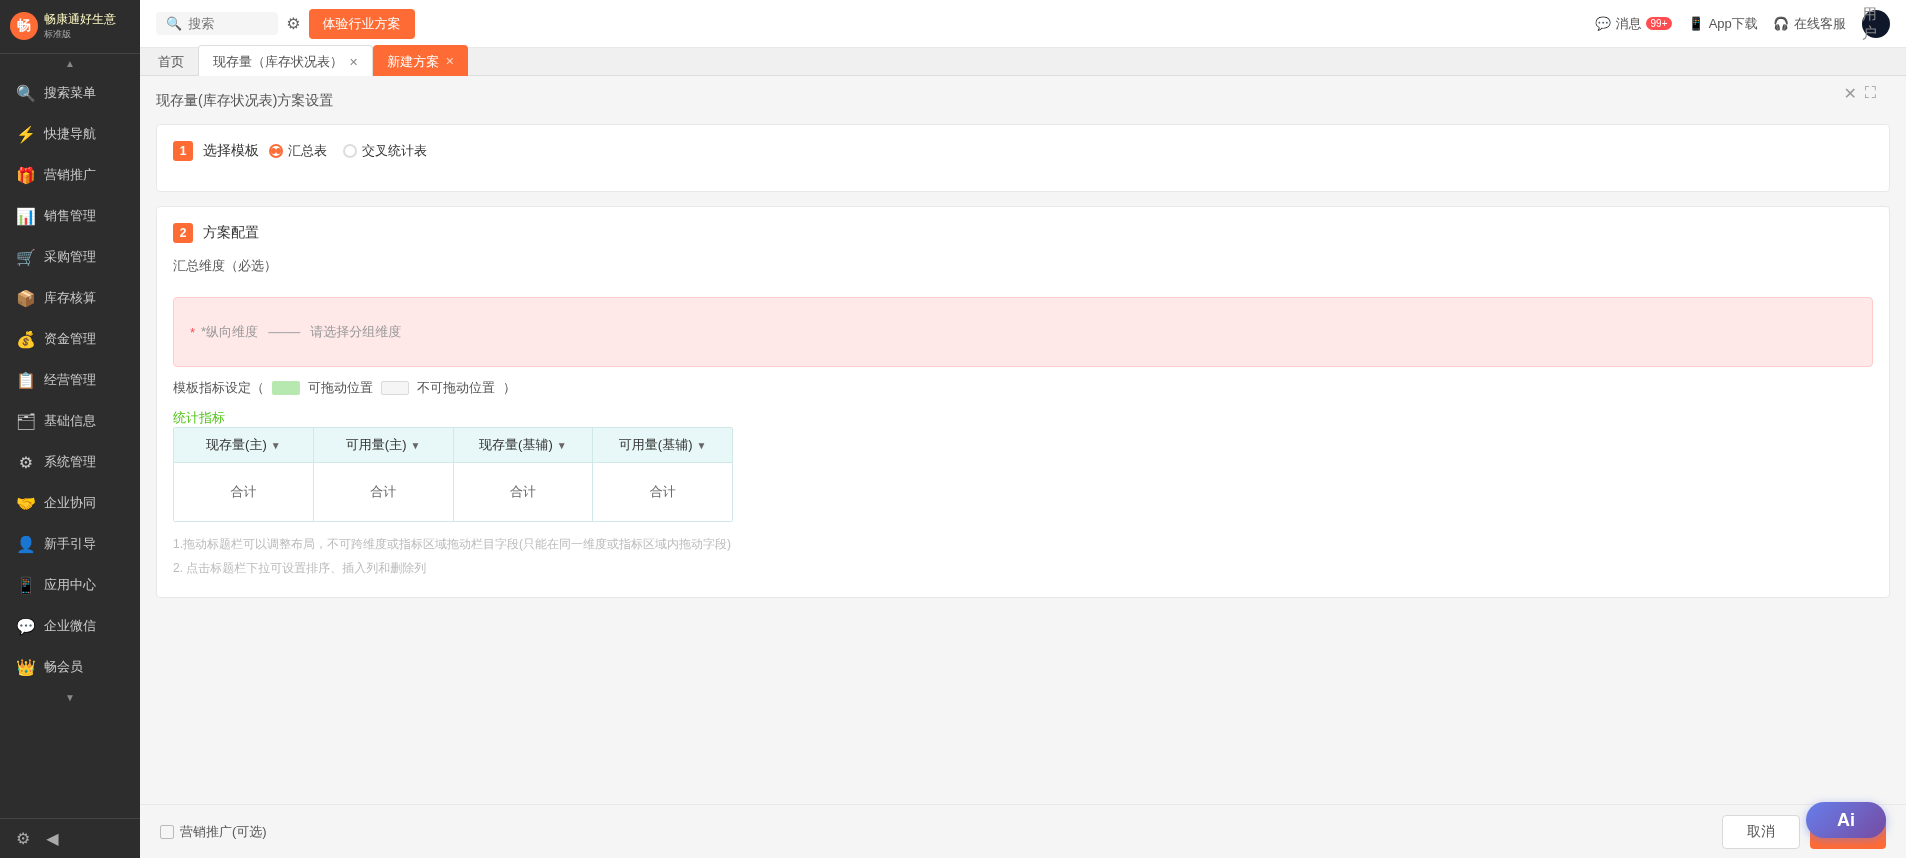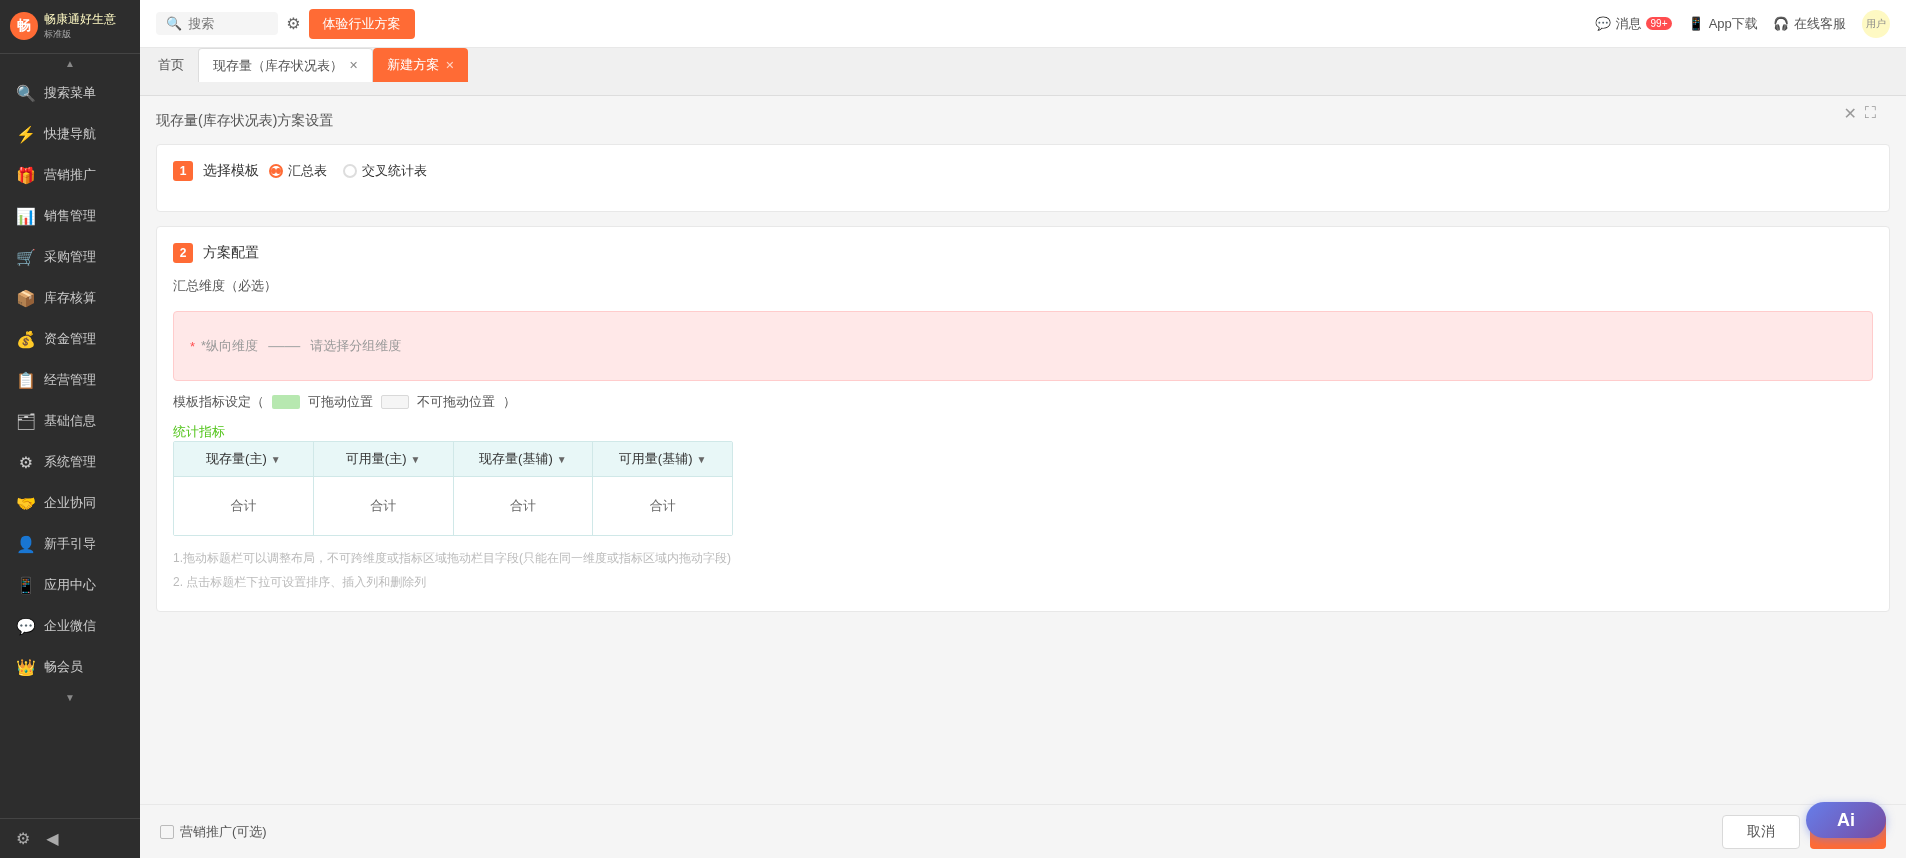--- a/index.html
+++ b/index.html
@@ -78,29 +78,29 @@
       background: #ff6b35; color: #fff; border: none; border-radius: 4px;
       padding: 6px 14px; cursor: pointer; font-size: 13px;
     }
     .header-right { display: flex; align-items: center; gap: 16px; }
     .header-right-item { display: flex; align-items: center; gap: 4px; color: #555; cursor: pointer; font-size: 13px; }
     .msg-badge {
       background: #ff4d4f; color: #fff; border-radius: 10px;
       font-size: 10px; padding: 1px 5px;
     }
     .user-avatar {
-      width: 28px; height: 28px; background: #fef9c3; border-radius: 50%;
-      display: flex; align-items: center; justify-content: center; font-size: 10px; color: #888;
+      width: 28px; height: 28px; background: #0f172a; border-radius: 50%;
+      display: flex; align-items: center; justify-content: center; font-size: 15px; color: #888;
     }
 
     
     .tab-bar {
       background: #f0f0f0;
-      display: flex; 
-      height: 48px;
+      display: flex; align-items: center;
+      height: 28px;
       padding: 0 4px;
       border-bottom: 1px solid #ddd;
       flex-shrink: 0;
     }
     .tab {
       display: flex; align-items: center; gap: 6px;
       padding: 6px 14px;
       cursor: pointer;
       font-size: 13px;
       border-radius: 4px 4px 0 0;
@@ -150,21 +150,21 @@
       width: 14px; height: 14px; border-radius: 50%;
       border: 2px solid #ddd;
       display: flex; align-items: center; justify-content: center;
     }
     .radio-dot.checked { border-color: #ff6b35; }
     .radio-dot.checked::after {
       content: ''; width: 6px; height: 6px; border-radius: 50%; background: #ff6b35;
     }
 
     .dimension-section { margin-bottom: 12px; }
-    .dimension-label { font-size: 13px; color: #555; margin-bottom: 16px; }
+    .dimension-label { font-size: 13px; color: #555; margin-bottom: 22px; }
 
     .dimension-box {
       background: #ffe8e8;
       border: 1px solid #ffcccc;
       border-radius: 4px;
       padding: 20px 16px;
       min-height: 70px;
       display: flex; align-items: center;
     }
     .dimension-placeholder {

